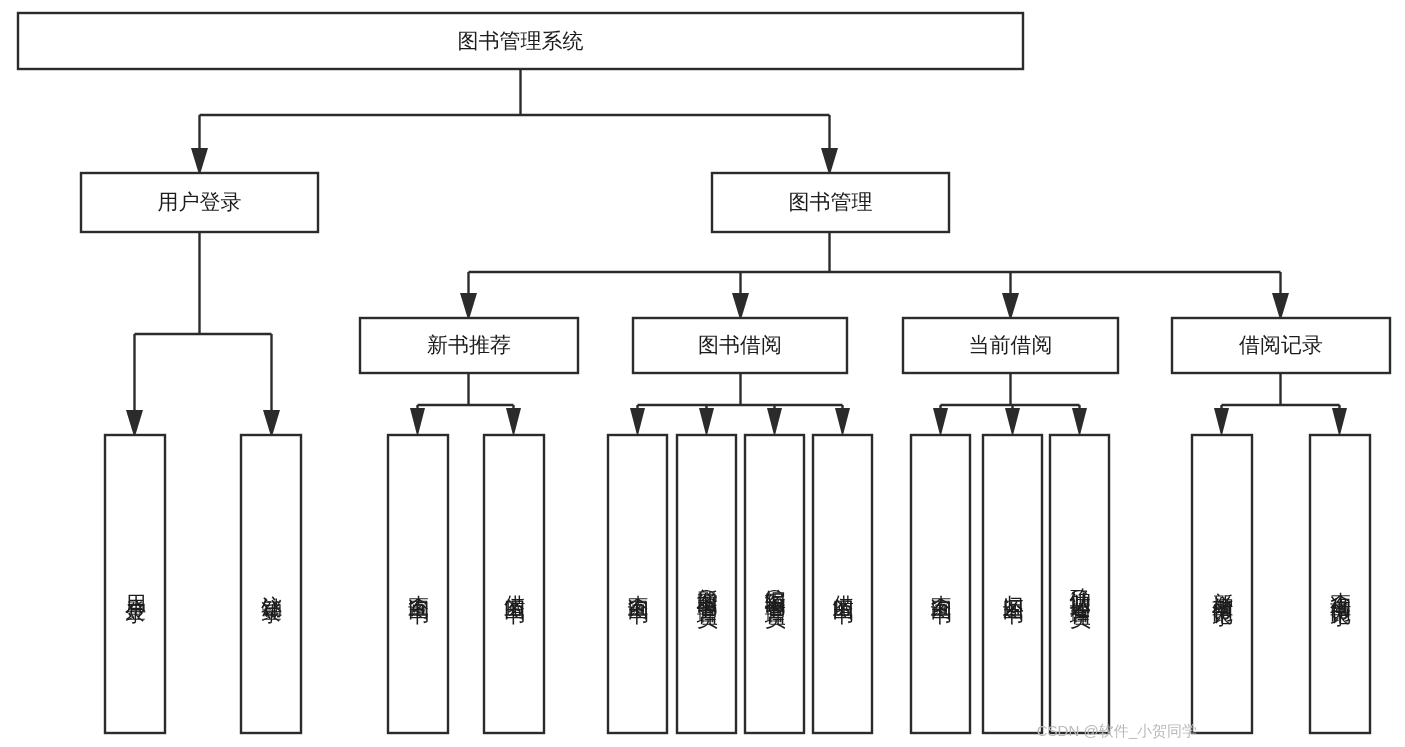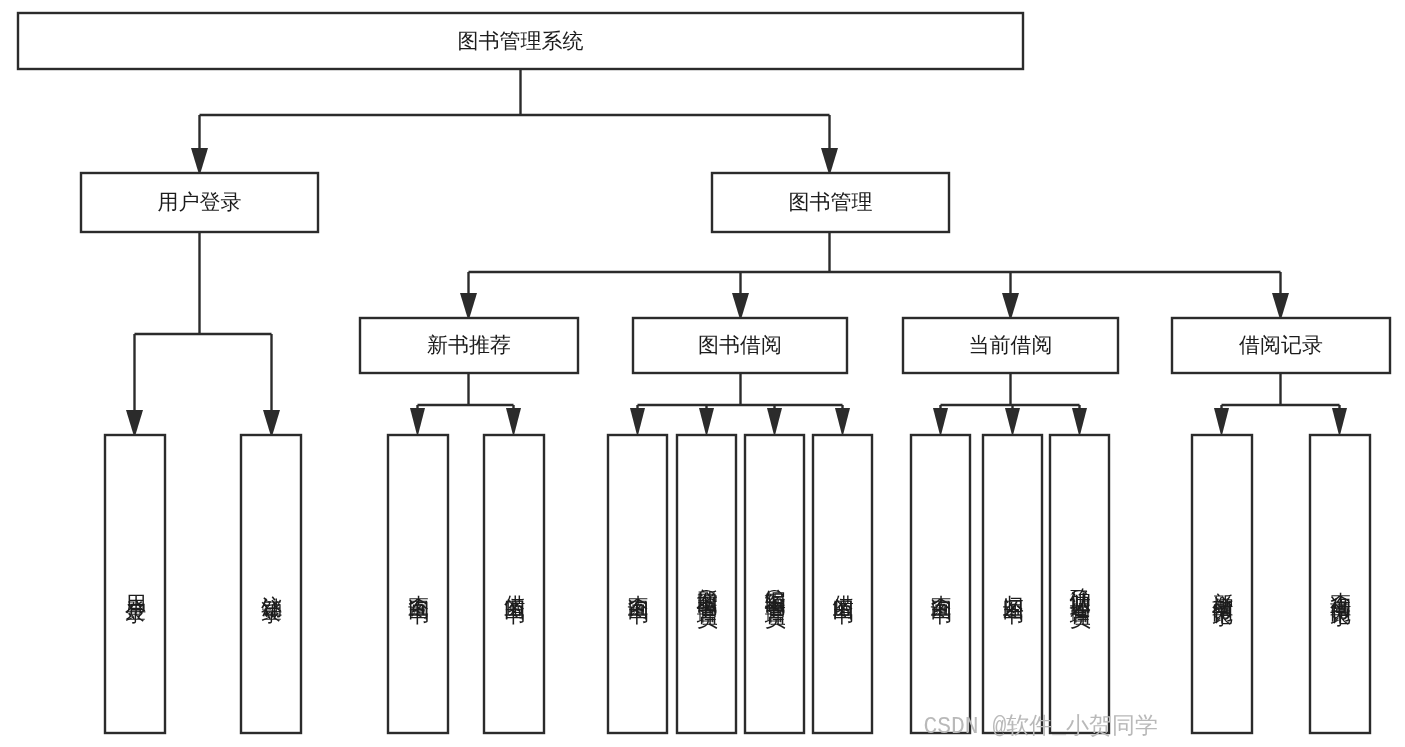--- a/index.html
+++ b/index.html
@@ -11,20 +11,21 @@
     width: 1405px;
     height: 747px;
     font-family: "DejaVu Sans", "Liberation Sans", sans-serif;
     overflow: hidden;
     position: relative;
   }
   #diagram-root {
     position: relative;
     width: 1166px;
     height: 747px;
+    padding-left: 39px;
   }
   svg#flow-svg {
     position: absolute;
     left: 0;
     top: 0;
     width: 1405px;
     height: 747px;
     display: block;
   }
   .node-box {
@@ -68,22 +69,22 @@
   .vbox-wrap {
     position: absolute;
     display: flex;
     align-items: center;
     justify-content: center;
   }
   .watermark {
     position: absolute;
     right: 8px;
     bottom: 6px;
-    font-family: Liberation Mono, monospace;
-    font-size: 23px;
+    font-family: Liberation Sans, sans-serif;
+    font-size: 15px;
     color: #b9b9b9;
     white-space: nowrap;
     user-select: none;
   }
 </style>
 </head>
 <body>
 
 <div id="diagram-root">
 

